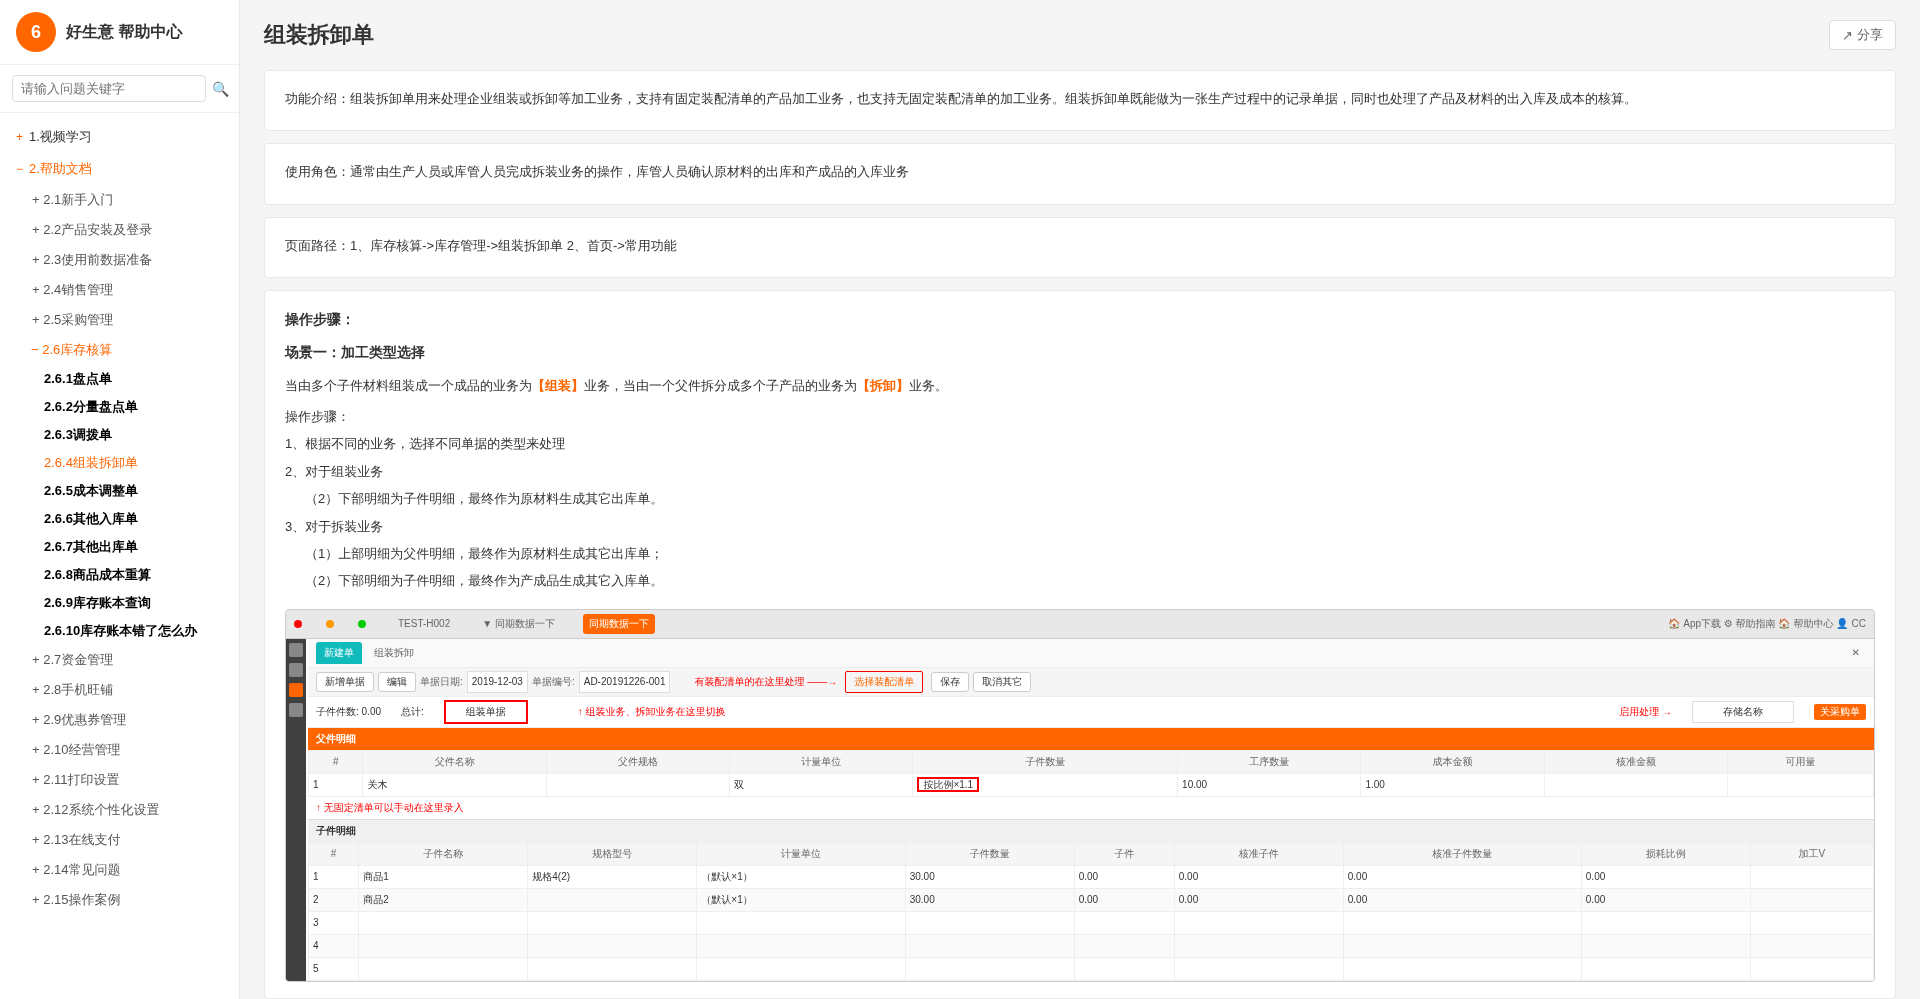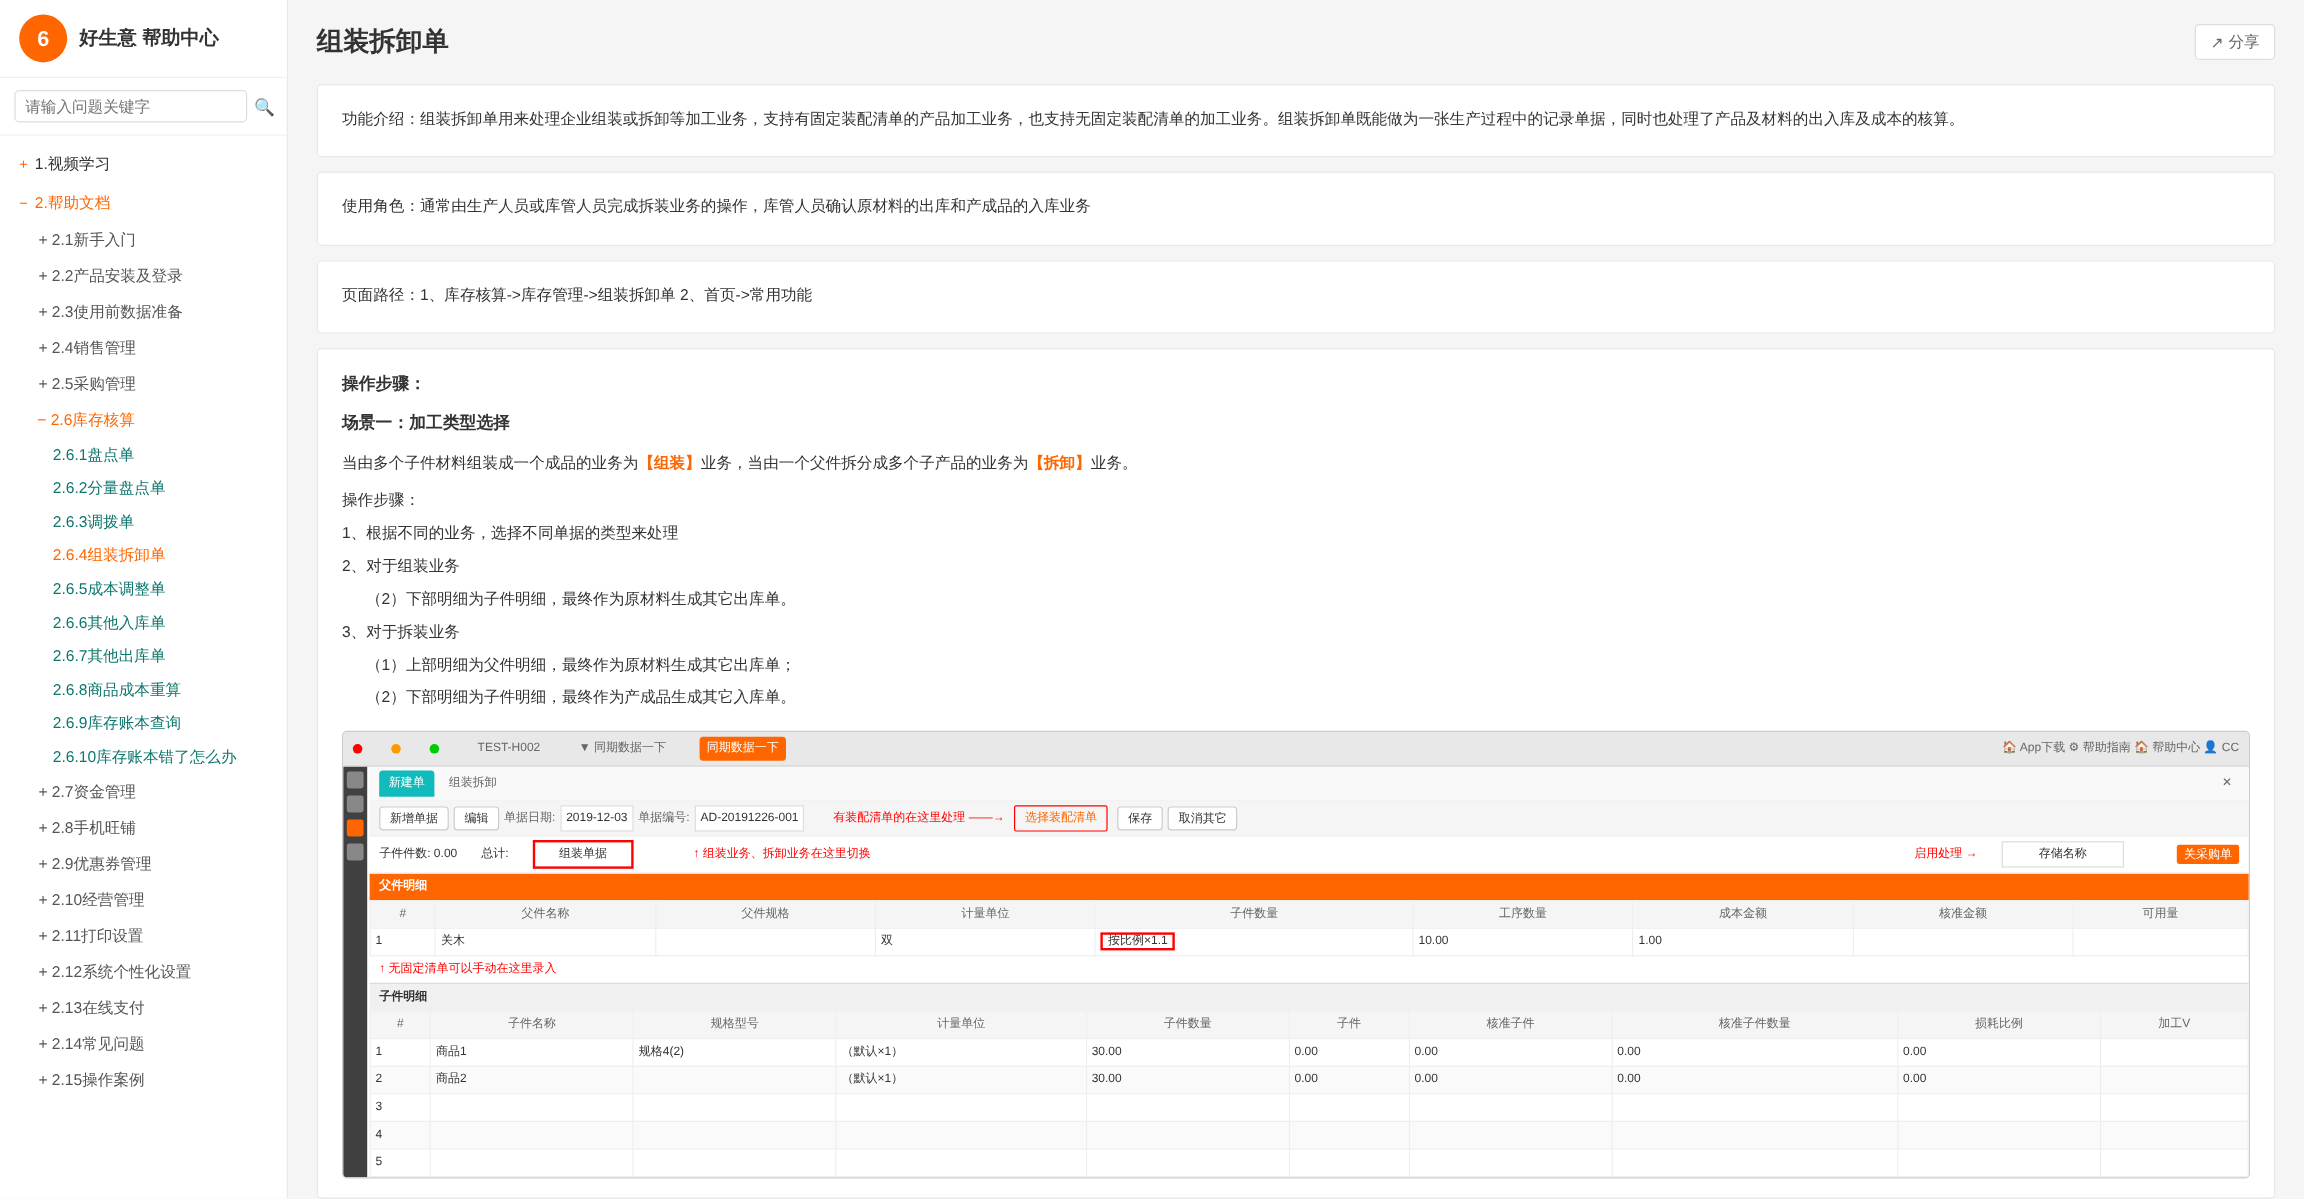--- a/index.html
+++ b/index.html
@@ -56,21 +56,21 @@
     }
     .nav-top-item .icon { color: #f60; font-size: 12px; }
     .nav-top-item.active { color: #f60; }
     .nav-sub-item {
       padding: 6px 16px 6px 32px;
       cursor: pointer; font-size: 13px; color: #555;
     }
     .nav-sub-item.active { color: #f60; padding-left: 31px; }
     .nav-sub2-item {
       padding: 5px 16px 5px 44px;
-      cursor: pointer; font-size: 13px; color: #0f766e;
+      cursor: pointer; font-size: 13px; color: #000000; font-weight: bold;
     }
     .nav-sub2-item.active { color: #f60; font-weight: 500; }
 
     
     #main {
       flex: 1;
       background: #f5f5f5;
       overflow-y: auto;
       padding: 20px 24px;
     }
@@ -349,21 +349,21 @@
             <span>子件件数: 0.00</span>
             <span>总计:</span>
             <div style="position:relative; display:inline-block;">
               <span style="border:2px solid #f00; padding:1px 20px; font-size:10px; background:#fff; display:inline-block;">组装单据</span>
               
             </div>
             <span style="color:#f00; font-size:10px; margin-left: 30px;">↑ 组装业务、拆卸业务在这里切换</span>
 
             <span style="margin-left:auto; color:#f00; font-size:10px;">启用处理 →</span>
             <span style="border:1px solid #ddd; padding:1px 30px; background:#fff;">存储名称</span>
-            <button style="background:#f60; color:#fff; border:none; padding:1px 6px; font-size:10px; border-radius:2px;margin-left:24px;">关采购单</button>
+            <button style="background:#f60; color:#fff; border:none; padding:1px 6px; font-size:10px; border-radius:2px;">关采购单</button>
           </div>
 
           <div style="background:#f60; color:#fff; padding:2px 8px; font-size:10px; font-weight:bold;">
             父件明细
           </div>
 
           <table class="mock-table">
             <thead>
               <tr>
                 <th>#</th>

